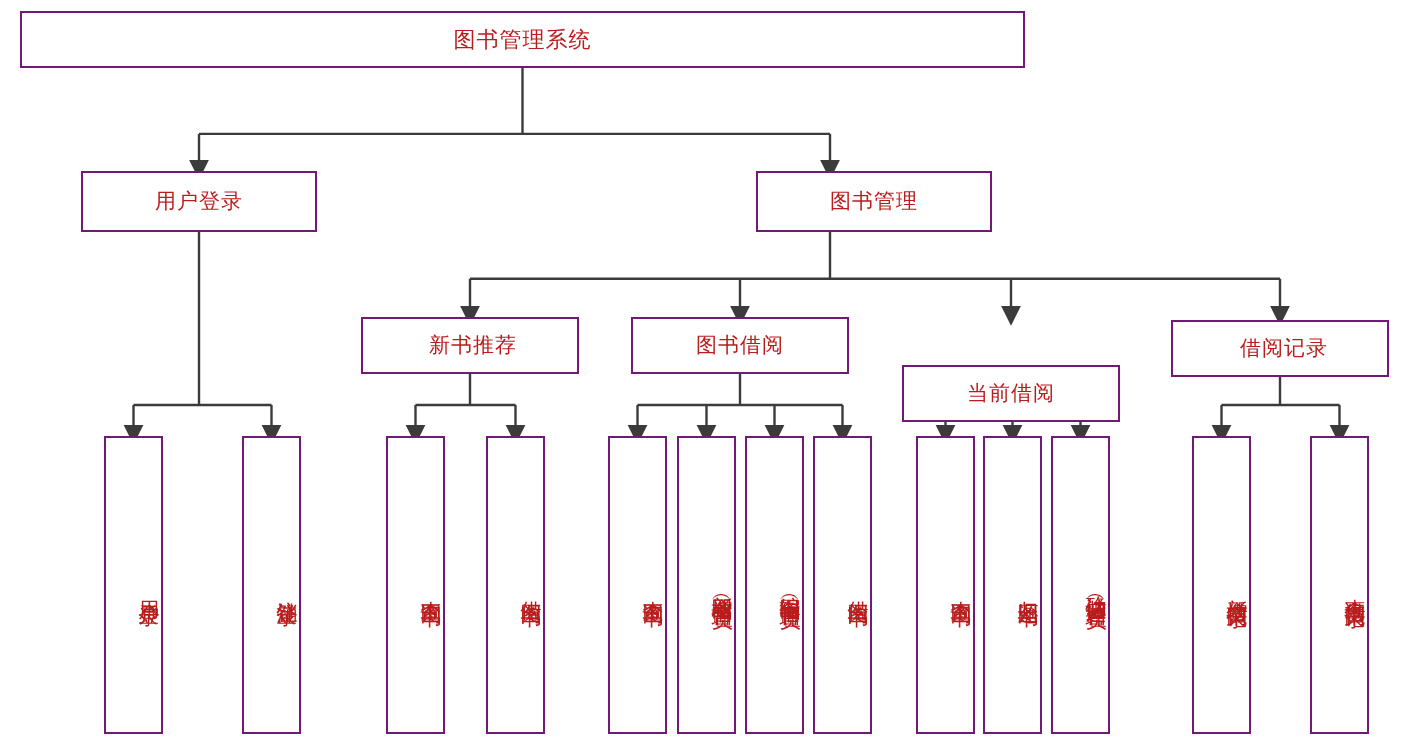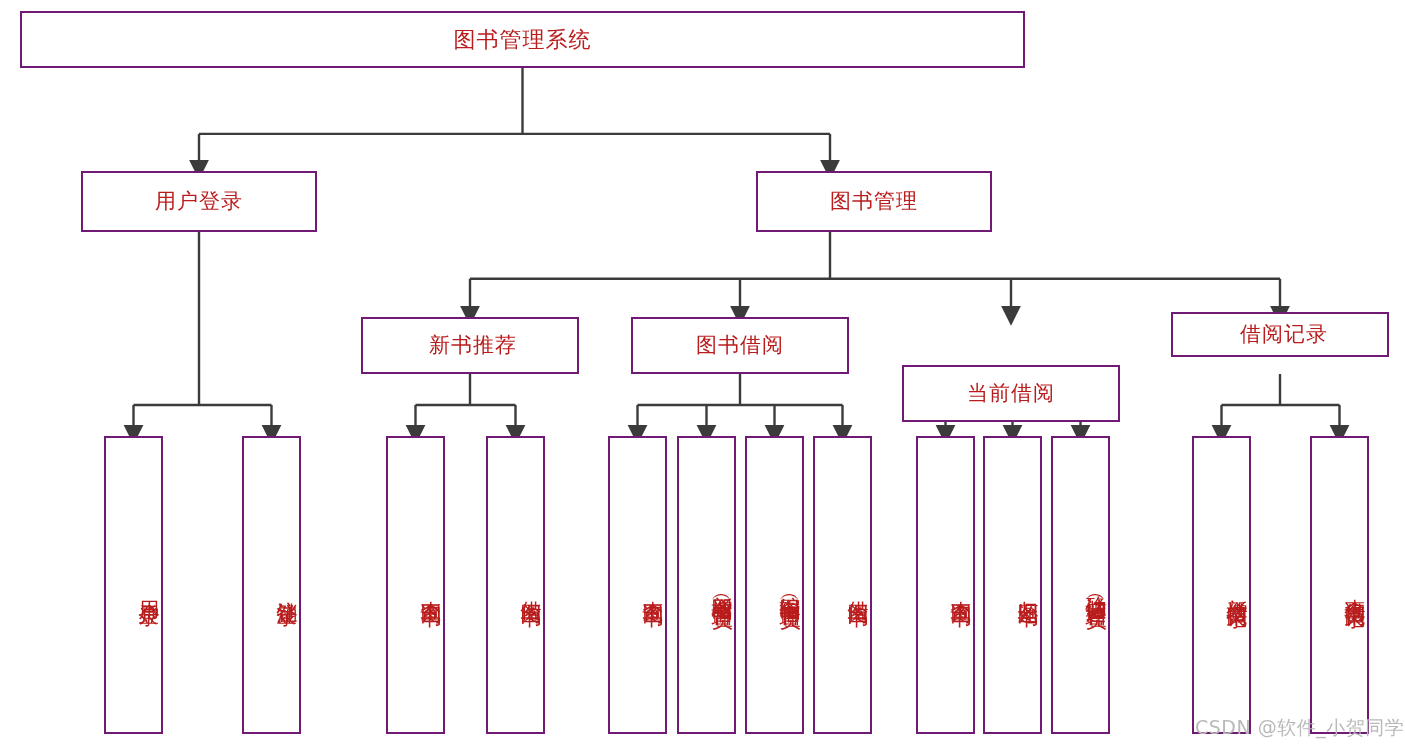--- a/index.html
+++ b/index.html
@@ -127,21 +127,21 @@
       </div>
       <div class="node horiz" style="left: 361px; top: 317px; width: 218px; height: 57px; padding-left: 6px;">
         <span class="label">新书推荐</span>
       </div>
       <div class="node horiz" style="left: 631px; top: 317px; width: 218px; height: 57px;">
         <span class="label">图书借阅</span>
       </div>
       <div class="node horiz" style="left: 902px; top: 317px; width: 218px; height: 57px; margin-top: 48px;">
         <span class="label">当前借阅</span>
       </div>
-      <div class="node horiz" style="left: 1171px; top: 312px; width: 218px; height: 45px; padding-left: 8px;">
+      <div class="node horiz" style="left: 1171px; top: 320px; width: 218px; height: 57px; padding-left: 8px;">
         <span class="label">借阅记录</span>
       </div>
       <div class="node vert" style="left: 104px; top: 436px; width: 59px; height: 298px;">
         <span class="label">用户登录</span>
       </div>
       <div class="node vert" style="left: 242px; top: 436px; width: 59px; height: 298px;">
         <span class="label">注销登录</span>
       </div>
       <div class="node vert" style="left: 386px; top: 436px; width: 59px; height: 298px;">
         <span class="label">查询图书</span>
@@ -171,14 +171,13 @@
         <span class="label">确认归还（管理员）</span>
       </div>
       <div class="node vert" style="left: 1192px; top: 436px; width: 59px; height: 298px;">
         <span class="label">新增借阅记录</span>
       </div>
       <div class="node vert" style="left: 1310px; top: 436px; width: 59px; height: 298px;">
         <span class="label">查询借阅记录</span>
       </div>
     </div>
 
-  <div class="watermark" style="left:1195px; top:715px;">CSDN @软件_小贺同学</div>
 </div>
 
 </body></html>

